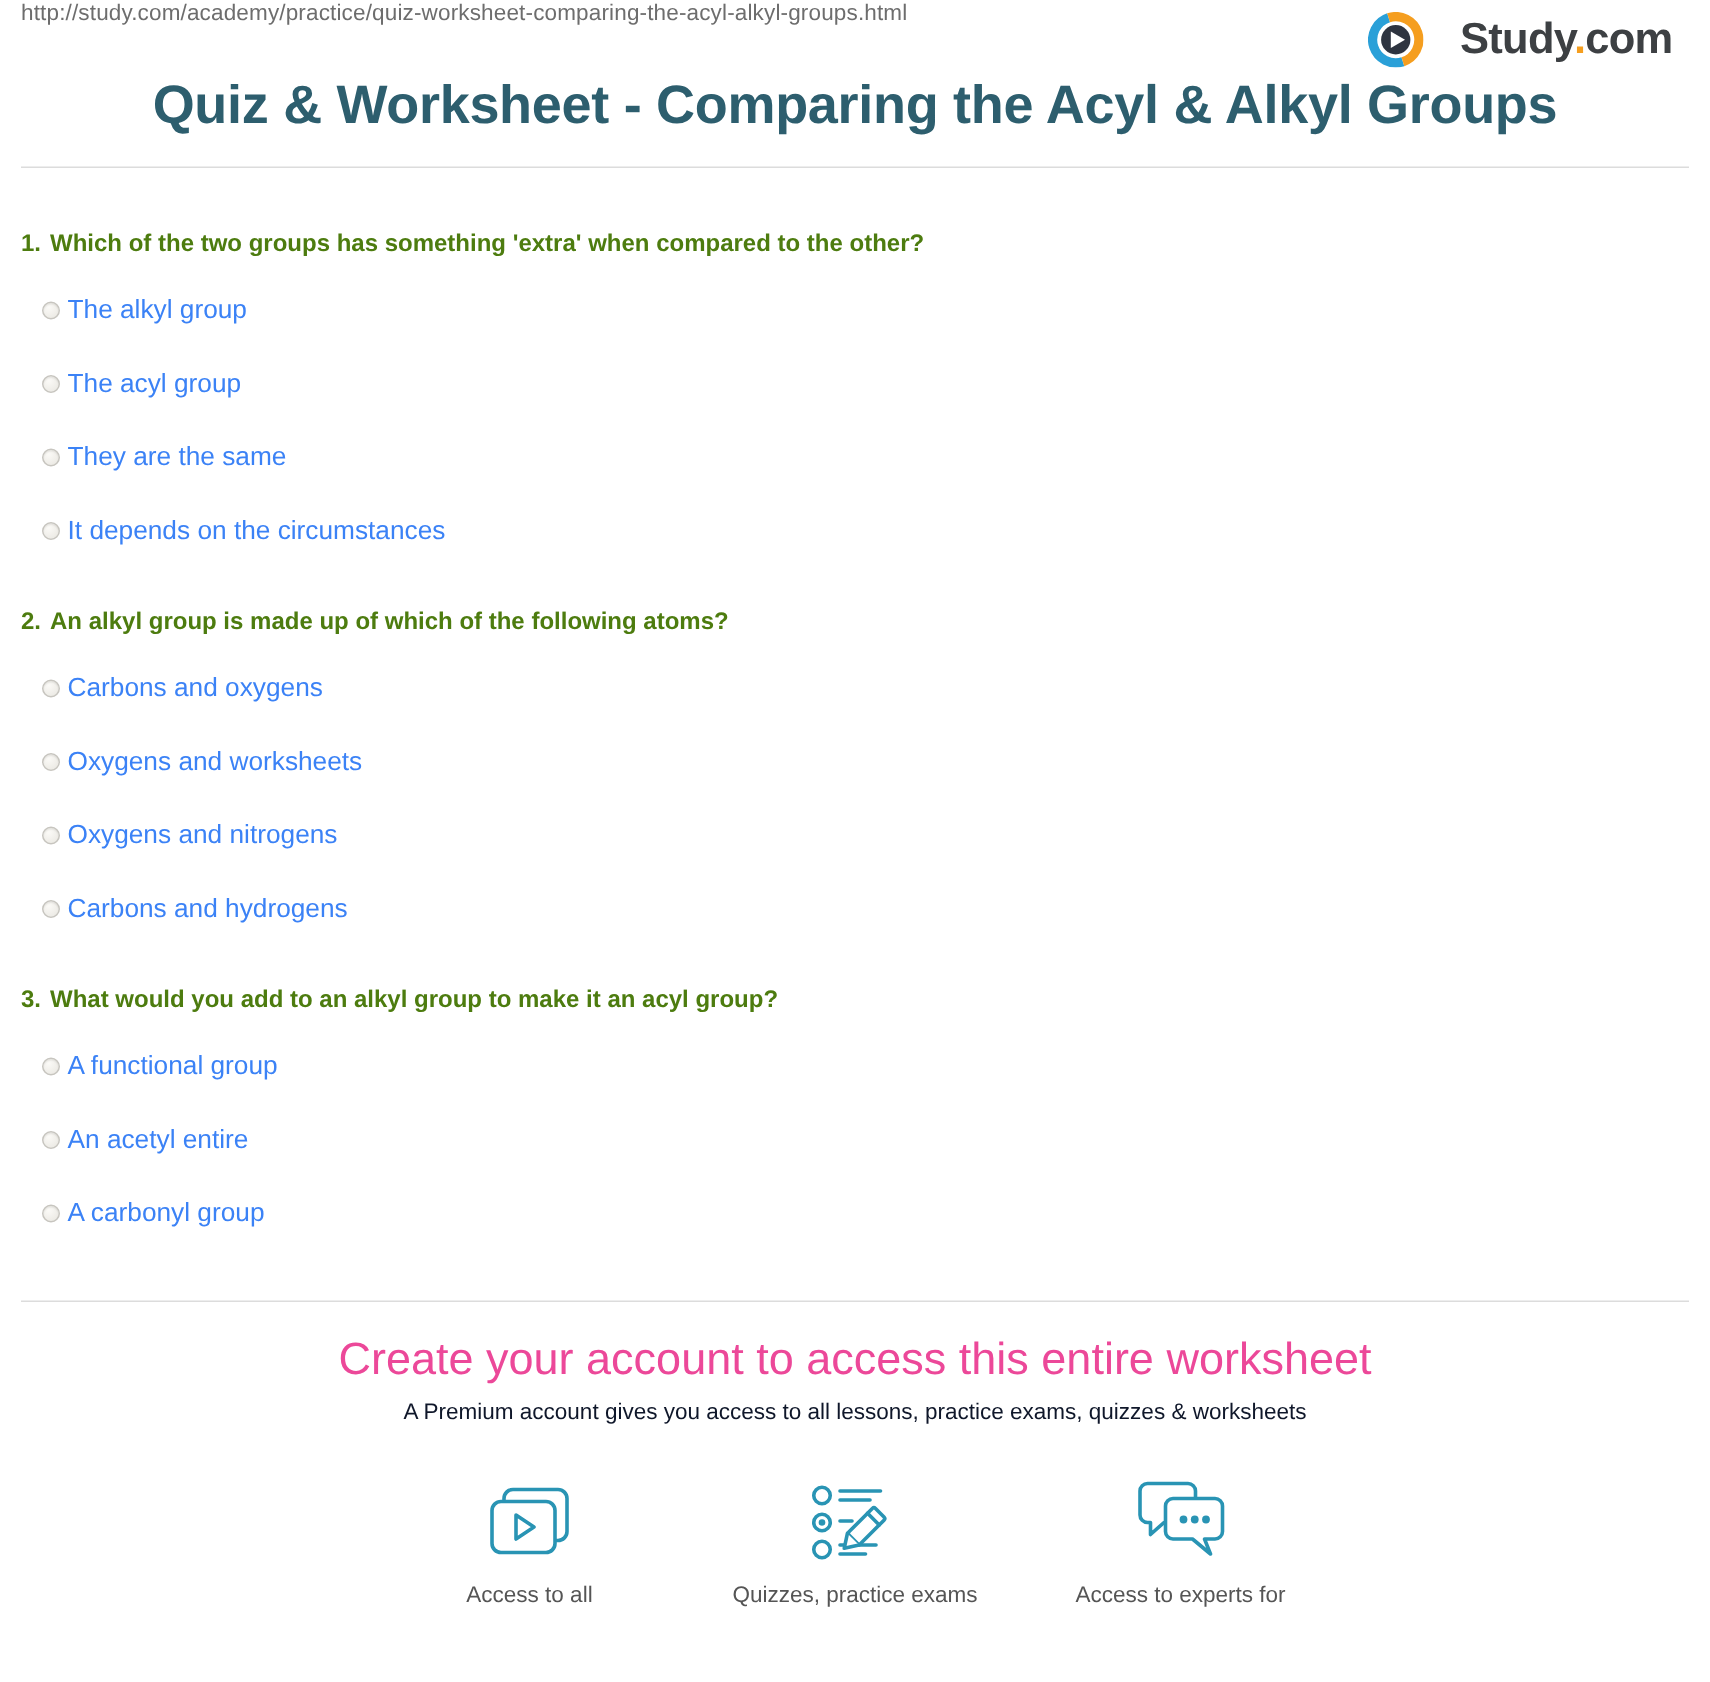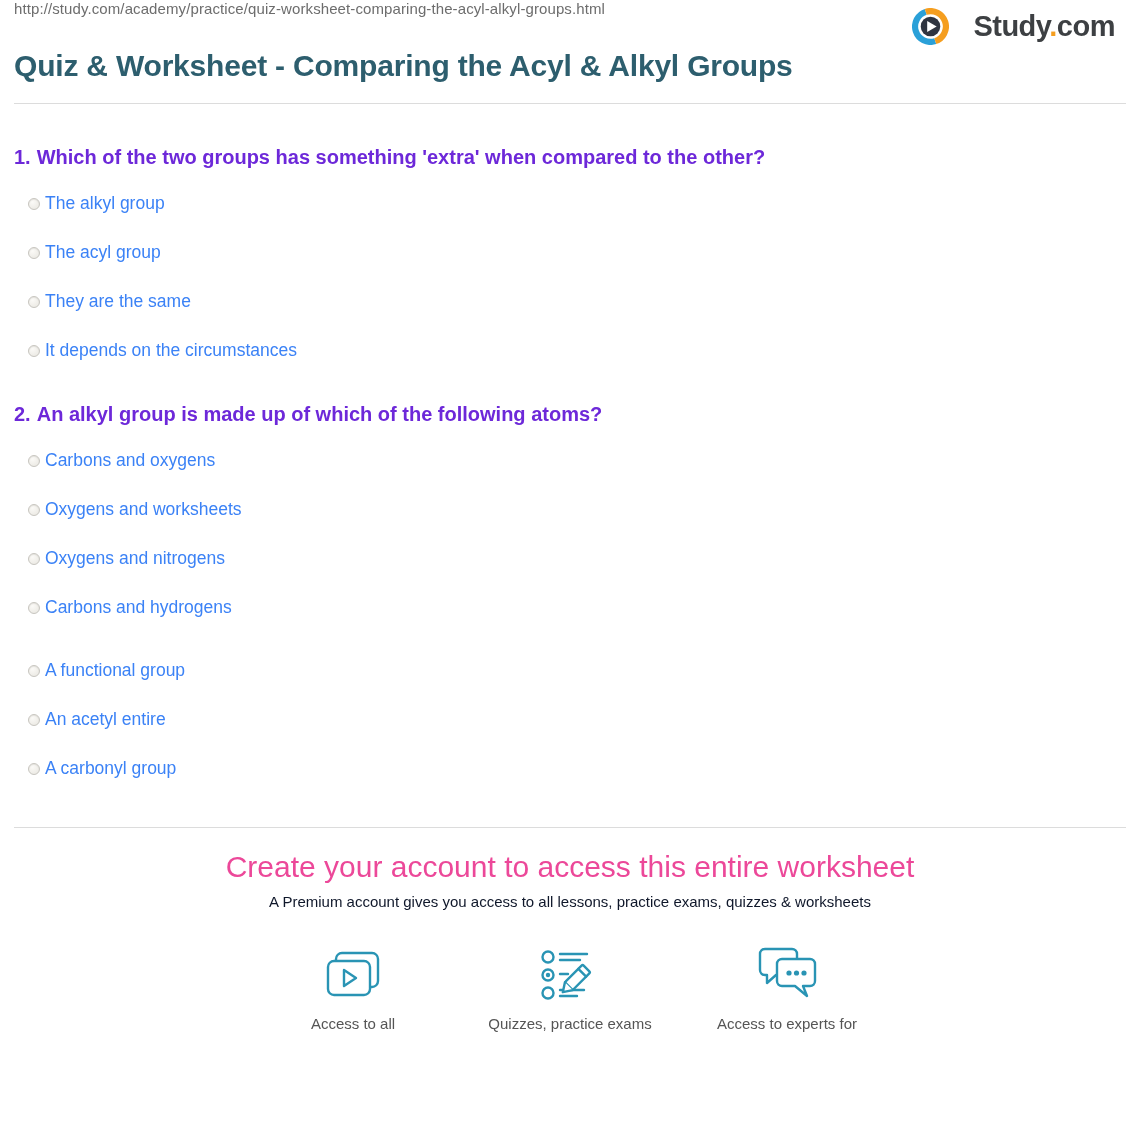--- a/index.html
+++ b/index.html
@@ -7,26 +7,26 @@
               font-family:"Liberation Sans", sans-serif; }
   .page { position:relative; width:1140px; height:1121px; padding:0 14px; }
 
   
   .url { font-size:15px; color:#6d6d6d; letter-spacing:0.1px; }
   .logo { position:absolute; top:8px; right:25px; display:flex; align-items:center; gap:24px; cursor:pointer; }
   .logo-text { font-size:29px; font-weight:700; color:#3d4043; letter-spacing:-0.5px; }
   .logo-dot { color:#f59e1f; }
 
   
-  h1.title { margin-top:32px; font-size:30px; font-weight:700; color:#2d5e6e; letter-spacing:-0.2px; }
+  h1.title { margin-top:32px; font-size:36px; font-weight:700; color:#2d5e6e; letter-spacing:-0.2px;text-align:center; }
   .divider { border:none; border-top:1px solid #dcdcdc; margin-top:20px; }
 
   
   .question { margin-top:42px; }
-  .q-heading { font-size:20px; font-weight:700; color:#6d28d9; }
+  .q-heading { font-size:16px; font-weight:700; color:#4d7c0f; }
   .q-heading .q-num { margin-right:6px; }
   .options { margin-top:24px; list-style:none; }
   .option { display:flex; align-items:center; margin:0 0 28px 14px; }
   .radio { flex:0 0 auto; width:12px; height:12px; border-radius:50%;
            border:1px solid #c7c5bf;
            background:radial-gradient(circle at 35% 30%, #fbfaf7, #e8e6e0);
            box-shadow:inset 0 1px 1px rgba(0,0,0,0.07); cursor:pointer; }
   .option-label { margin-left:5px; font-size:17.5px; color:#3b82f6; cursor:pointer; }
 
   
@@ -106,20 +106,23 @@
         <span class="option-label">Oxygens and nitrogens</span>
       </li>
       <li class="option">
         <span class="radio"></span>
         <span class="option-label">Carbons and hydrogens</span>
       </li>
     </ul>
   </section>
 
   <section class="question">
+    <div class="q-heading">
+      <span class="q-num">3.</span><span>What would you add to an alkyl group to make it an acyl group?</span>
+    </div>
     <ul class="options">
       <li class="option">
         <span class="radio"></span>
         <span class="option-label">A functional group</span>
       </li>
       <li class="option">
         <span class="radio"></span>
         <span class="option-label">An acetyl entire</span>
       </li>
       <li class="option">

